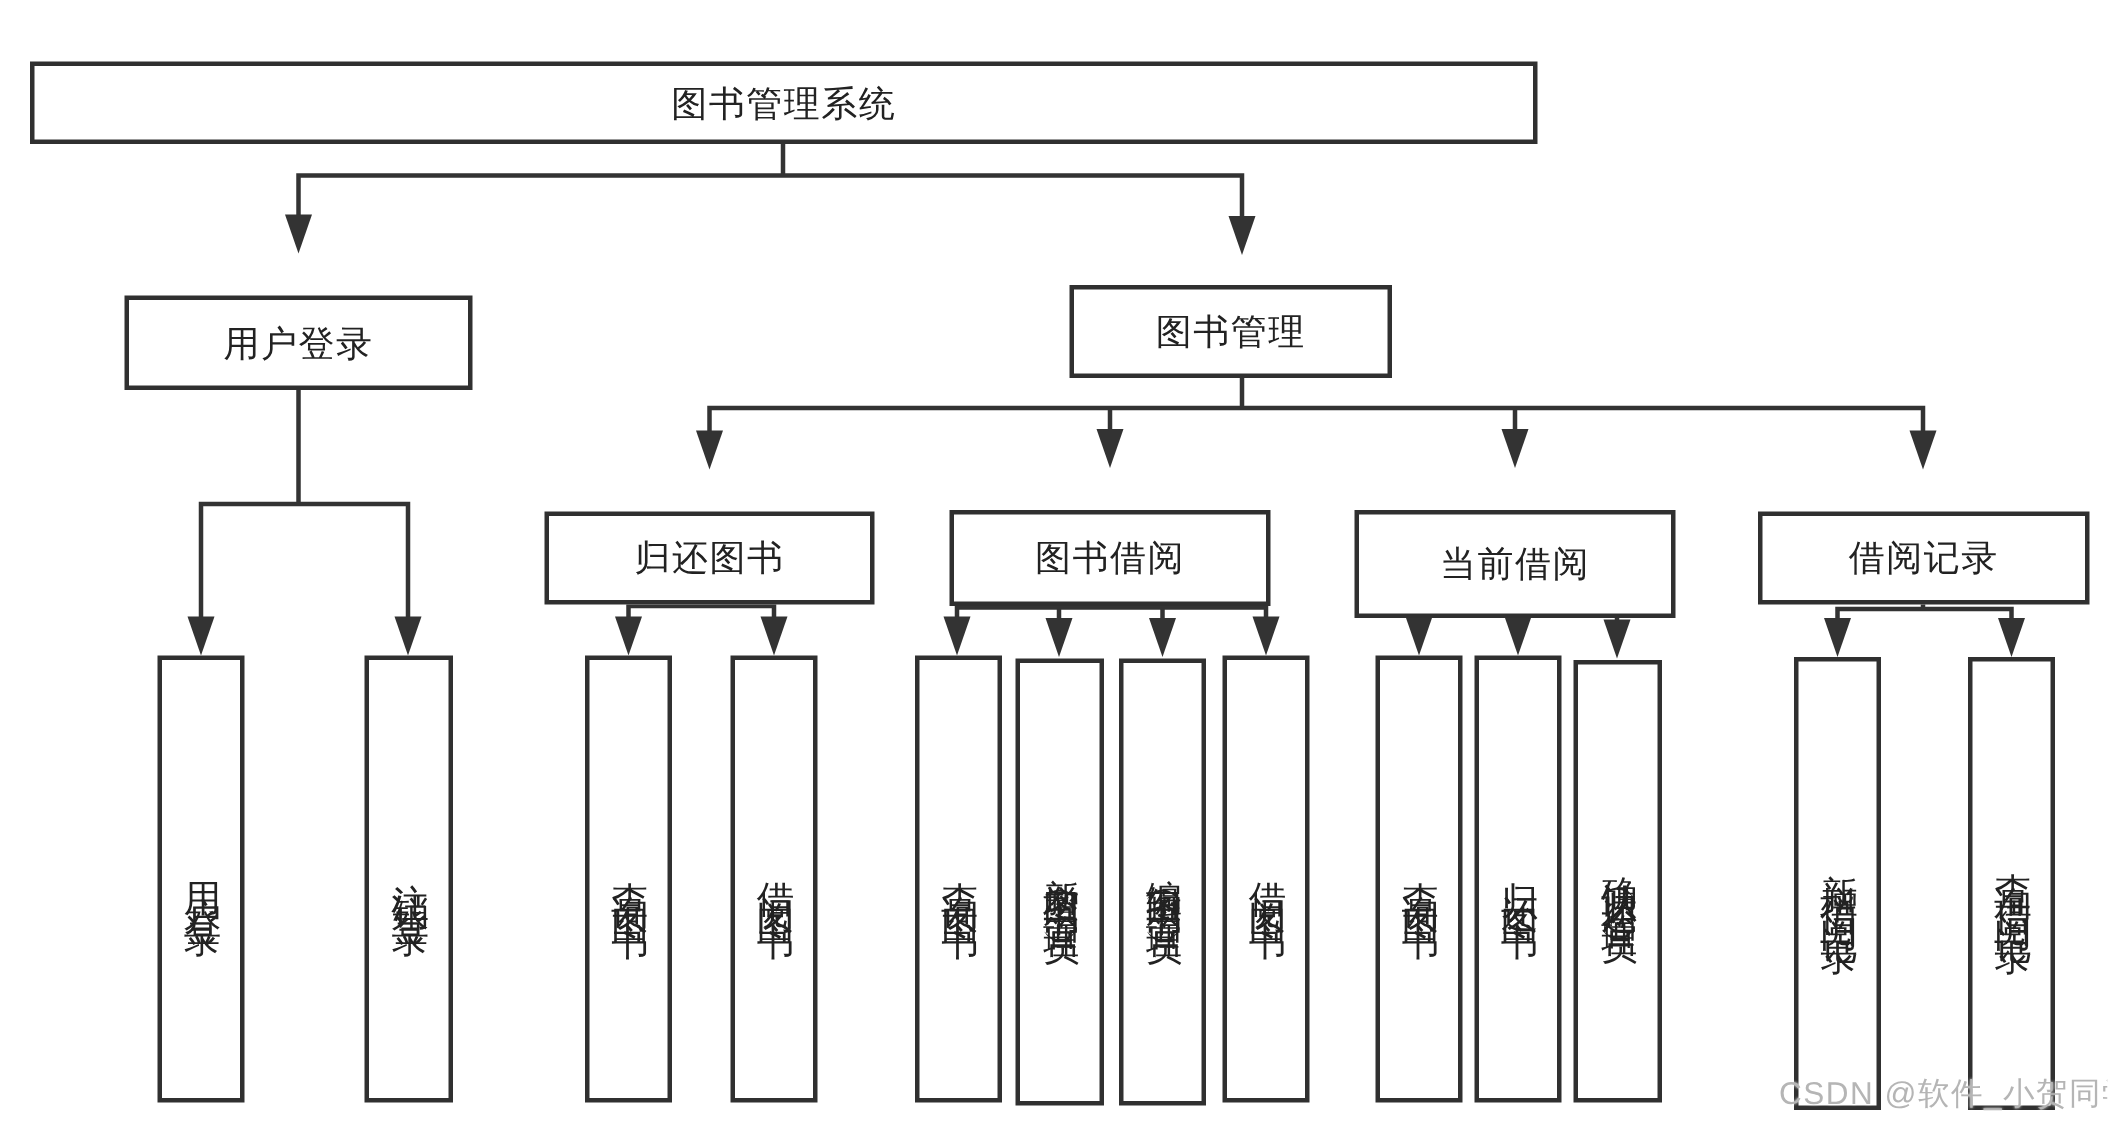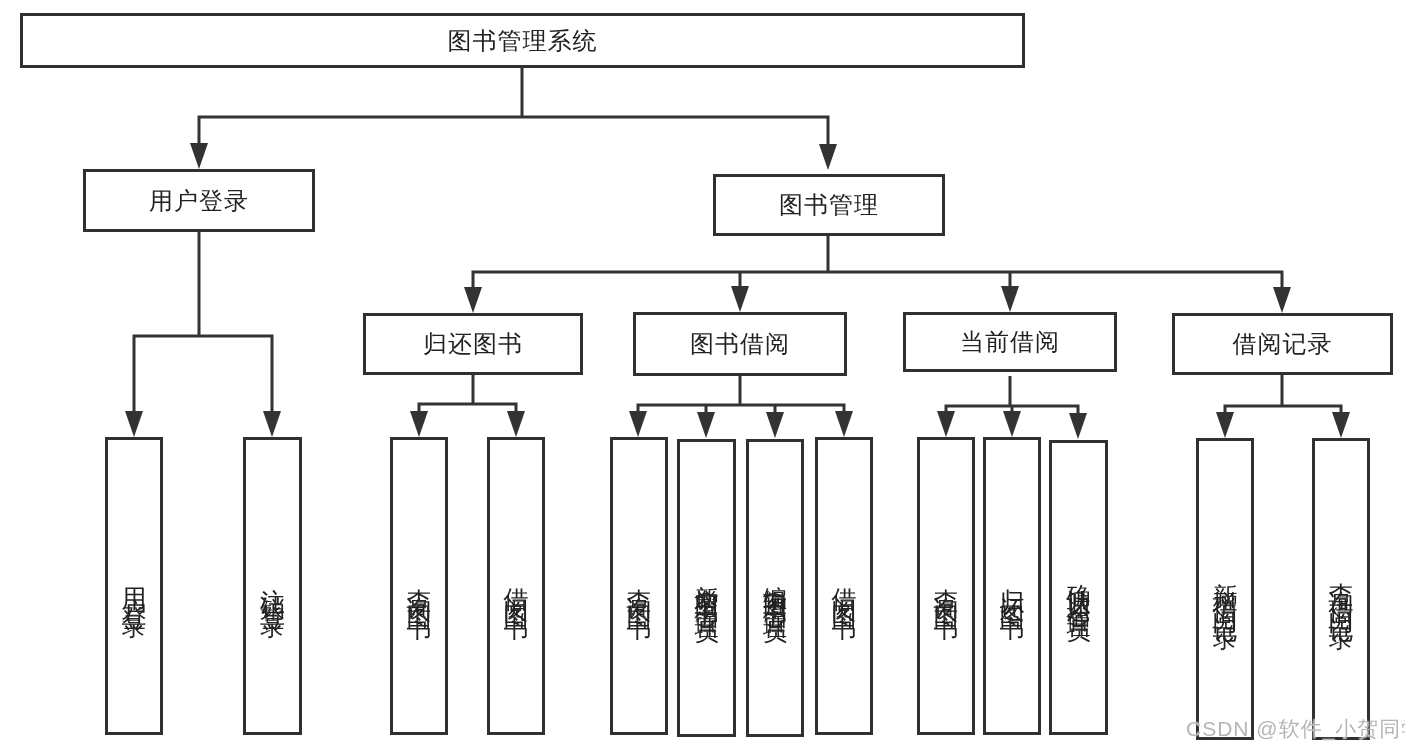--- a/index.html
+++ b/index.html
@@ -17,20 +17,21 @@
     background:#ffffff;
     border:3px solid #303030;
     color:#222222;
     z-index:2;
   }
   .h-node{
     display:flex;align-items:center;justify-content:center;
     font-size:24px;
     letter-spacing:1px;
     white-space:nowrap;
+    margin-top:28px;
   }
   .v-node{
     display:flex;align-items:center;justify-content:center;
     writing-mode:vertical-rl;
     text-orientation:mixed;
     font-size:25px;
     letter-spacing:9px;
     line-height:1;
   }
   .v-node.tight{
@@ -89,25 +90,25 @@
       <polygon points="1003,411 1021,411 1012,437"></polygon>
       <polygon points="1069,413 1087,413 1078,439"></polygon>
       <polygon points="1216,412 1234,412 1225,438"></polygon>
       <polygon points="1332,412 1350,412 1341,438"></polygon>
     </g>
   </svg>
 
   <div class="node h-node" style="left:20px;top:13px;width:1005px;height:55px">图书管理系统</div>
 
   <div class="node h-node" style="left:83px;top:169px;width:232px;height:63px">用户登录</div>
-  <div class="node h-node" style="left:713px;top:174px;width:232px;height:62px">图书管理</div>
+  <div class="node h-node" style="left:713px;top:162px;width:215px;height:62px">图书管理</div>
 
   <div class="node h-node" style="left:363px;top:313px;width:220px;height:62px">归还图书</div>
   <div class="node h-node" style="left:633px;top:312px;width:214px;height:64px">图书借阅</div>
-  <div class="node h-node" style="left:903px;top:312px;width:214px;height:60px">当前借阅</div>
+  <div class="node h-node" style="left:903px;top:312px;width:214px;height:72px">当前借阅</div>
   <div class="node h-node" style="left:1172px;top:313px;width:221px;height:62px">借阅记录</div>
 
   <div class="node v-node" style="left:105px;top:437px;width:58px;height:298px">用户登录</div>
   <div class="node v-node" style="left:243px;top:437px;width:59px;height:298px">注销登录</div>
 
   <div class="node v-node" style="left:390px;top:437px;width:58px;height:298px">查询图书</div>
   <div class="node v-node" style="left:487px;top:437px;width:58px;height:298px">借阅图书</div>
 
   <div class="node v-node" style="left:610px;top:437px;width:58px;height:298px">查询图书</div>
   <div class="node v-node tight" style="left:677px;top:439px;width:59px;height:298px">新增图书（管理员）</div>

